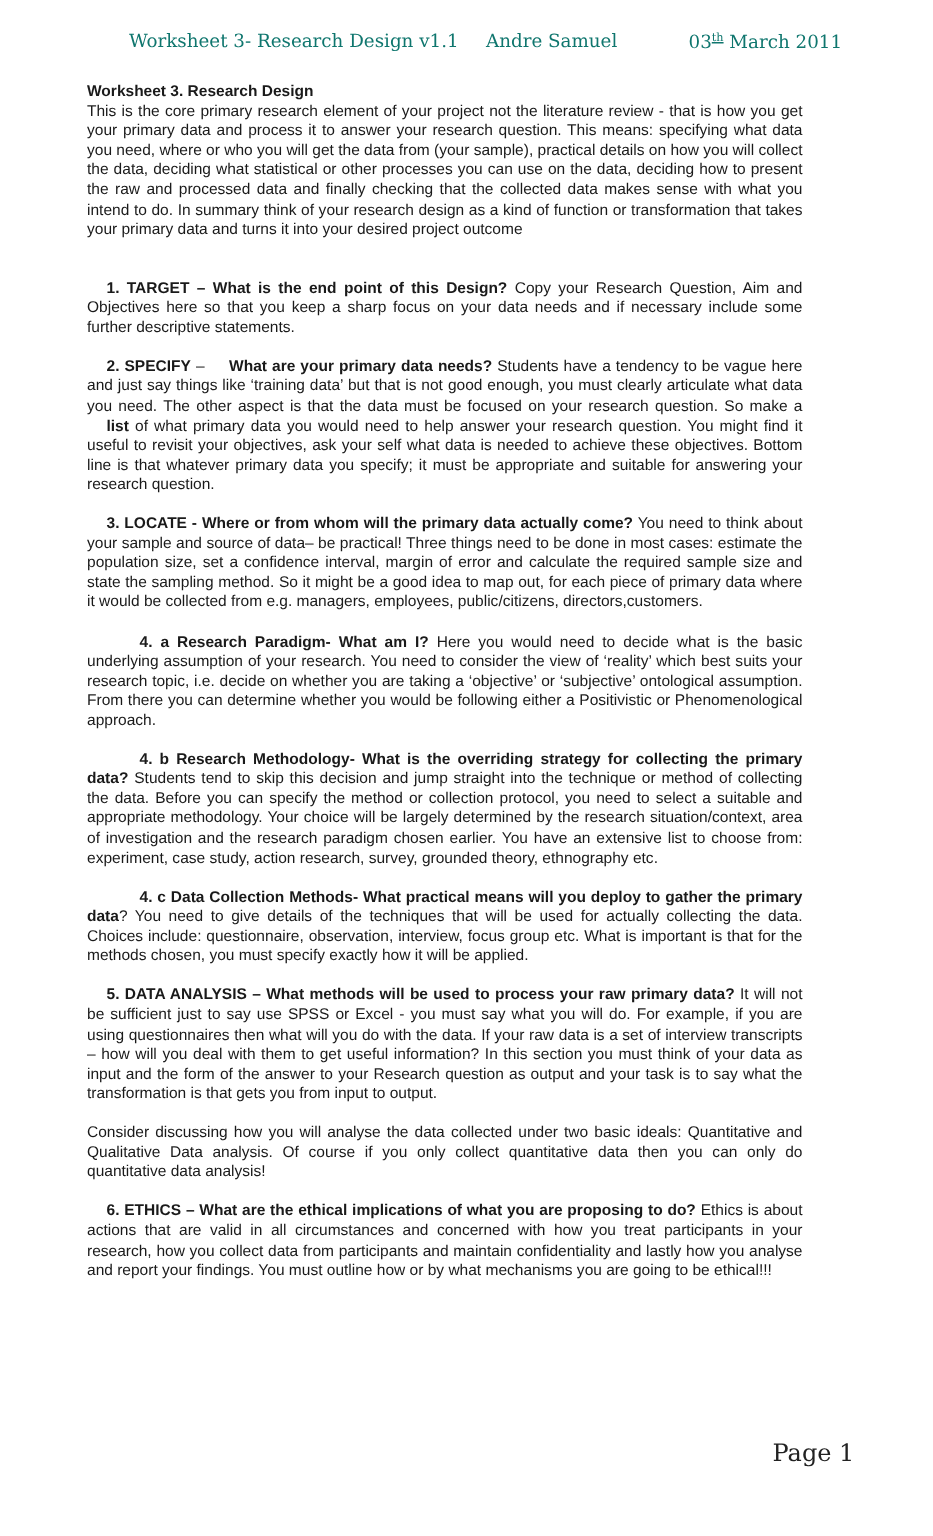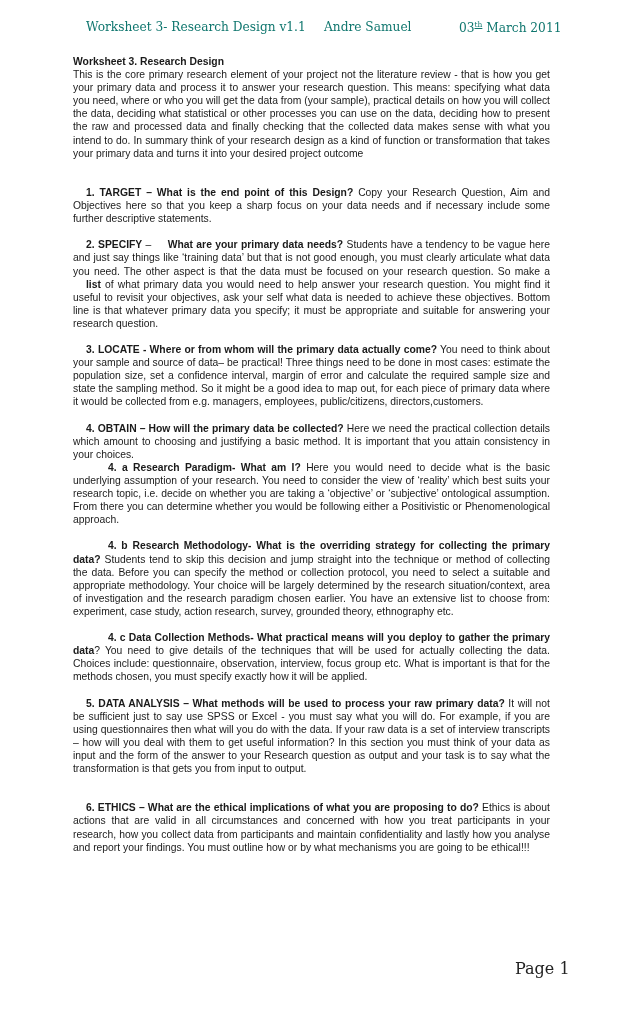--- a/index.html
+++ b/index.html
@@ -7,21 +7,21 @@
   .header {
     position: absolute; top: 20px; left: 86px; width: 460px; height: 18px;
     font-family: "DejaVu Serif", "Liberation Serif", serif; font-size: 12.2px; color: #0f766e;
   }
   .header span { position: absolute; top: 0; white-space: nowrap; }
   .h-title { left: 0; }
   .h-author { left: 238px; }
   .h-date { left: 373px; }
   .h-date sup { font-size: 7.5px; vertical-align: 5px; text-decoration: underline; }
   .content {
-    position: absolute; top: 55px; left: 73px; width: 477px;
+    position: absolute; top: 55px; left: 58px; width: 477px;
     font-family: "Liberation Sans", sans-serif; font-size: 10.35px; line-height: 13.1px;
     text-align: justify; color: #1a1a1a;
   }
   .content p { margin: 0; }
   .gap { height: 13.1px; }
   .b { font-weight: bold; margin-left: 13px; }
   .indent { text-indent: 22px; }
   .doc-title { font-weight: bold; }
   .footer {
     position: absolute; top: 959px; left: 515px;
@@ -45,28 +45,28 @@
 
   <p><span class="b">1. TARGET – What is the end point of this Design?</span><span> Copy your Research Question, Aim and Objectives here so that you keep a sharp focus on your data needs and if necessary include some further descriptive statements.</span></p>
   <div class="gap"></div>
 
   <p><span class="b">2. SPECIFY</span><span> – </span><span class="b">What are your primary data needs?</span><span> Students have a tendency to be vague here and just say things like ‘training data’ but that is not good enough, you must clearly articulate what data you need. The other aspect is that the data must be focused on your research question. So make a </span><span class="b">list</span><span> of what primary data you would need to help answer your research question. You might find it useful to revisit your objectives, ask your self what data is needed to achieve these objectives. Bottom line is that whatever primary data you specify; it must be appropriate and suitable for answering your research question.</span></p>
   <div class="gap"></div>
 
   <p><span class="b">3. LOCATE - Where or from whom will the primary data actually come?</span><span> You need to think about your sample and source of data– be practical! Three things need to be done in most cases: estimate the population size, set a confidence interval, margin of error and calculate the required sample size and state the sampling method. So it might be a good idea to map out, for each piece of primary data where it would be collected from e.g. managers, employees, public/citizens, directors,customers.</span></p>
   <div class="gap"></div>
 
-  <p><span class="b">4. OBTAIN – How will the primary data be collected?</span><span> Here we need the practical collection details which amount to choosing and justifying a basic method. It is important that you attain consistency in your choices.</span></p>
   <p class="indent"><span class="b">4. a Research Paradigm- What am I?</span><span> Here you would need to decide what is the basic underlying assumption of your research. You need to consider the view of ‘reality’ which best suits your research topic, i.e. decide on whether you are taking a ‘objective’ or ‘subjective’ ontological assumption. From there you can determine whether you would be following either a Positivistic or Phenomenological approach.</span></p>
   <div class="gap"></div>
   <p class="indent"><span class="b">4. b Research Methodology- What is the overriding strategy for collecting the primary data?</span><span> Students tend to skip this decision and jump straight into the technique or method of collecting the data. Before you can specify the method or collection protocol, you need to select a suitable and appropriate methodology. Your choice will be largely determined by the research situation/context, area of investigation and the research paradigm chosen earlier. You have an extensive list to choose from: experiment, case study, action research, survey, grounded theory, ethnography etc.</span></p>
   <div class="gap"></div>
   <p class="indent"><span class="b">4. c Data Collection Methods- What practical means will you deploy to gather the primary data</span><span>? You need to give details of the techniques that will be used for actually collecting the data. Choices include: questionnaire, observation, interview, focus group etc. What is important is that for the methods chosen, you must specify exactly how it will be applied.</span></p>
   <div class="gap"></div>
 
   <p><span class="b">5. DATA ANALYSIS – What methods will be used to process your raw primary data?</span><span> It will not be sufficient just to say use SPSS or Excel - you must say what you will do. For example, if you are using questionnaires then what will you do with the data. If your raw data is a set of interview transcripts – how will you deal with them to get useful information? In this section you must think of your data as input and the form of the answer to your Research question as output and your task is to say what the transformation is that gets you from input to output.</span></p>
   <div class="gap"></div>
+  <p>Consider discussing how you will analyse the data collected under two basic ideals: Quantitative and Qualitative Data analysis. Of course if you only collect quantitative data then you can only do quantitative data analysis!</p>
   <div class="gap"></div>
 
   <p><span class="b">6. ETHICS – What are the ethical implications of what you are proposing to do?</span><span> Ethics is about actions that are valid in all circumstances and concerned with how you treat participants in your research, how you collect data from participants and maintain confidentiality and lastly how you analyse and report your findings. You must outline how or by what mechanisms you are going to be ethical!!!</span></p>
 </div>
 
 <div class="footer">Page 1</div>
 
 </body></html>

